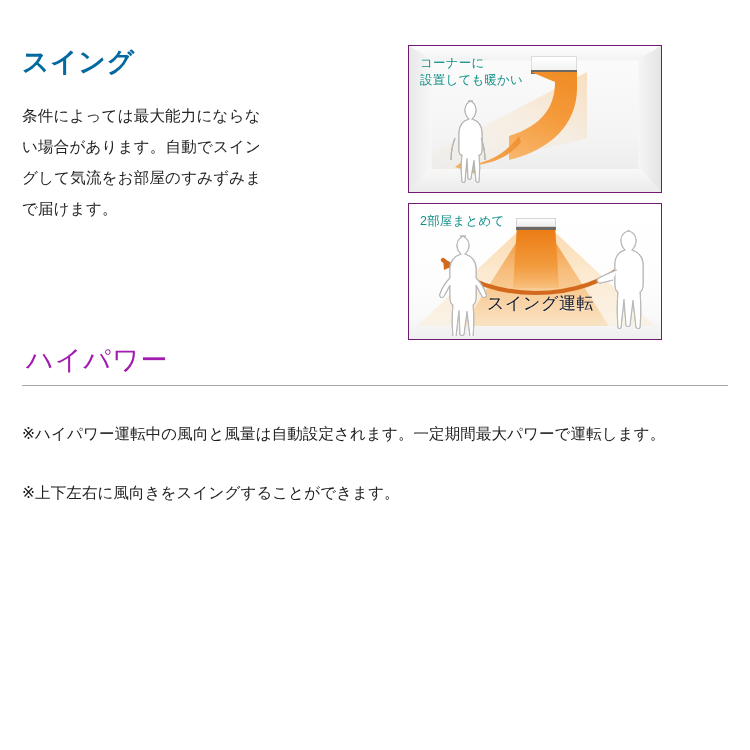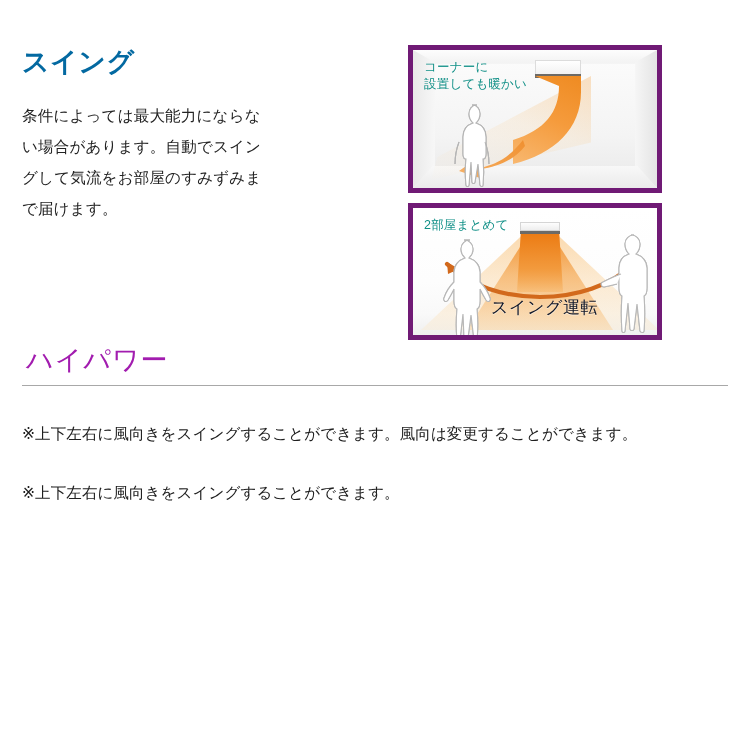--- a/index.html
+++ b/index.html
@@ -52,21 +52,21 @@
   
   .illus-col {
     position: absolute;
     left: 408px;
     top: 45px;
     width: 254px;
   }
 
   .panel {
     position: relative;
-    border: 5px solid #701a75;
+    border: 1px solid #701a75;
     background: #ffffff;
     box-sizing: border-box;
     overflow: hidden;
   }
   .panel-corner { width: 254px; height: 148px; }
   .panel-swing  { width: 254px; height: 137px; margin-top: 10px; padding-left: 44px; }
 
   
   .room {
     position: absolute;
@@ -378,15 +378,15 @@
       <div class="cap-orange">スイング運転</div>
     </div>
 
   </div>
 </div>
 
 <h2 class="heading-highpower">ハイパワー</h2>
 <div class="divider"></div>
 
 <div class="hp-body">
-  <p class="hp-para note indent-hang">※上下左右に風向きをスイングすることができます。風向は変更することができます。</p>
+  <p class="hp-para note indent-hang">※ハイパワー運転中の風向と風量は自動設定されます。一定期間最大パワーで運転します。</p>
   <p class="hp-para note">※上下左右に風向きをスイングすることができます。</p>
 </div>
 
 </body></html>

